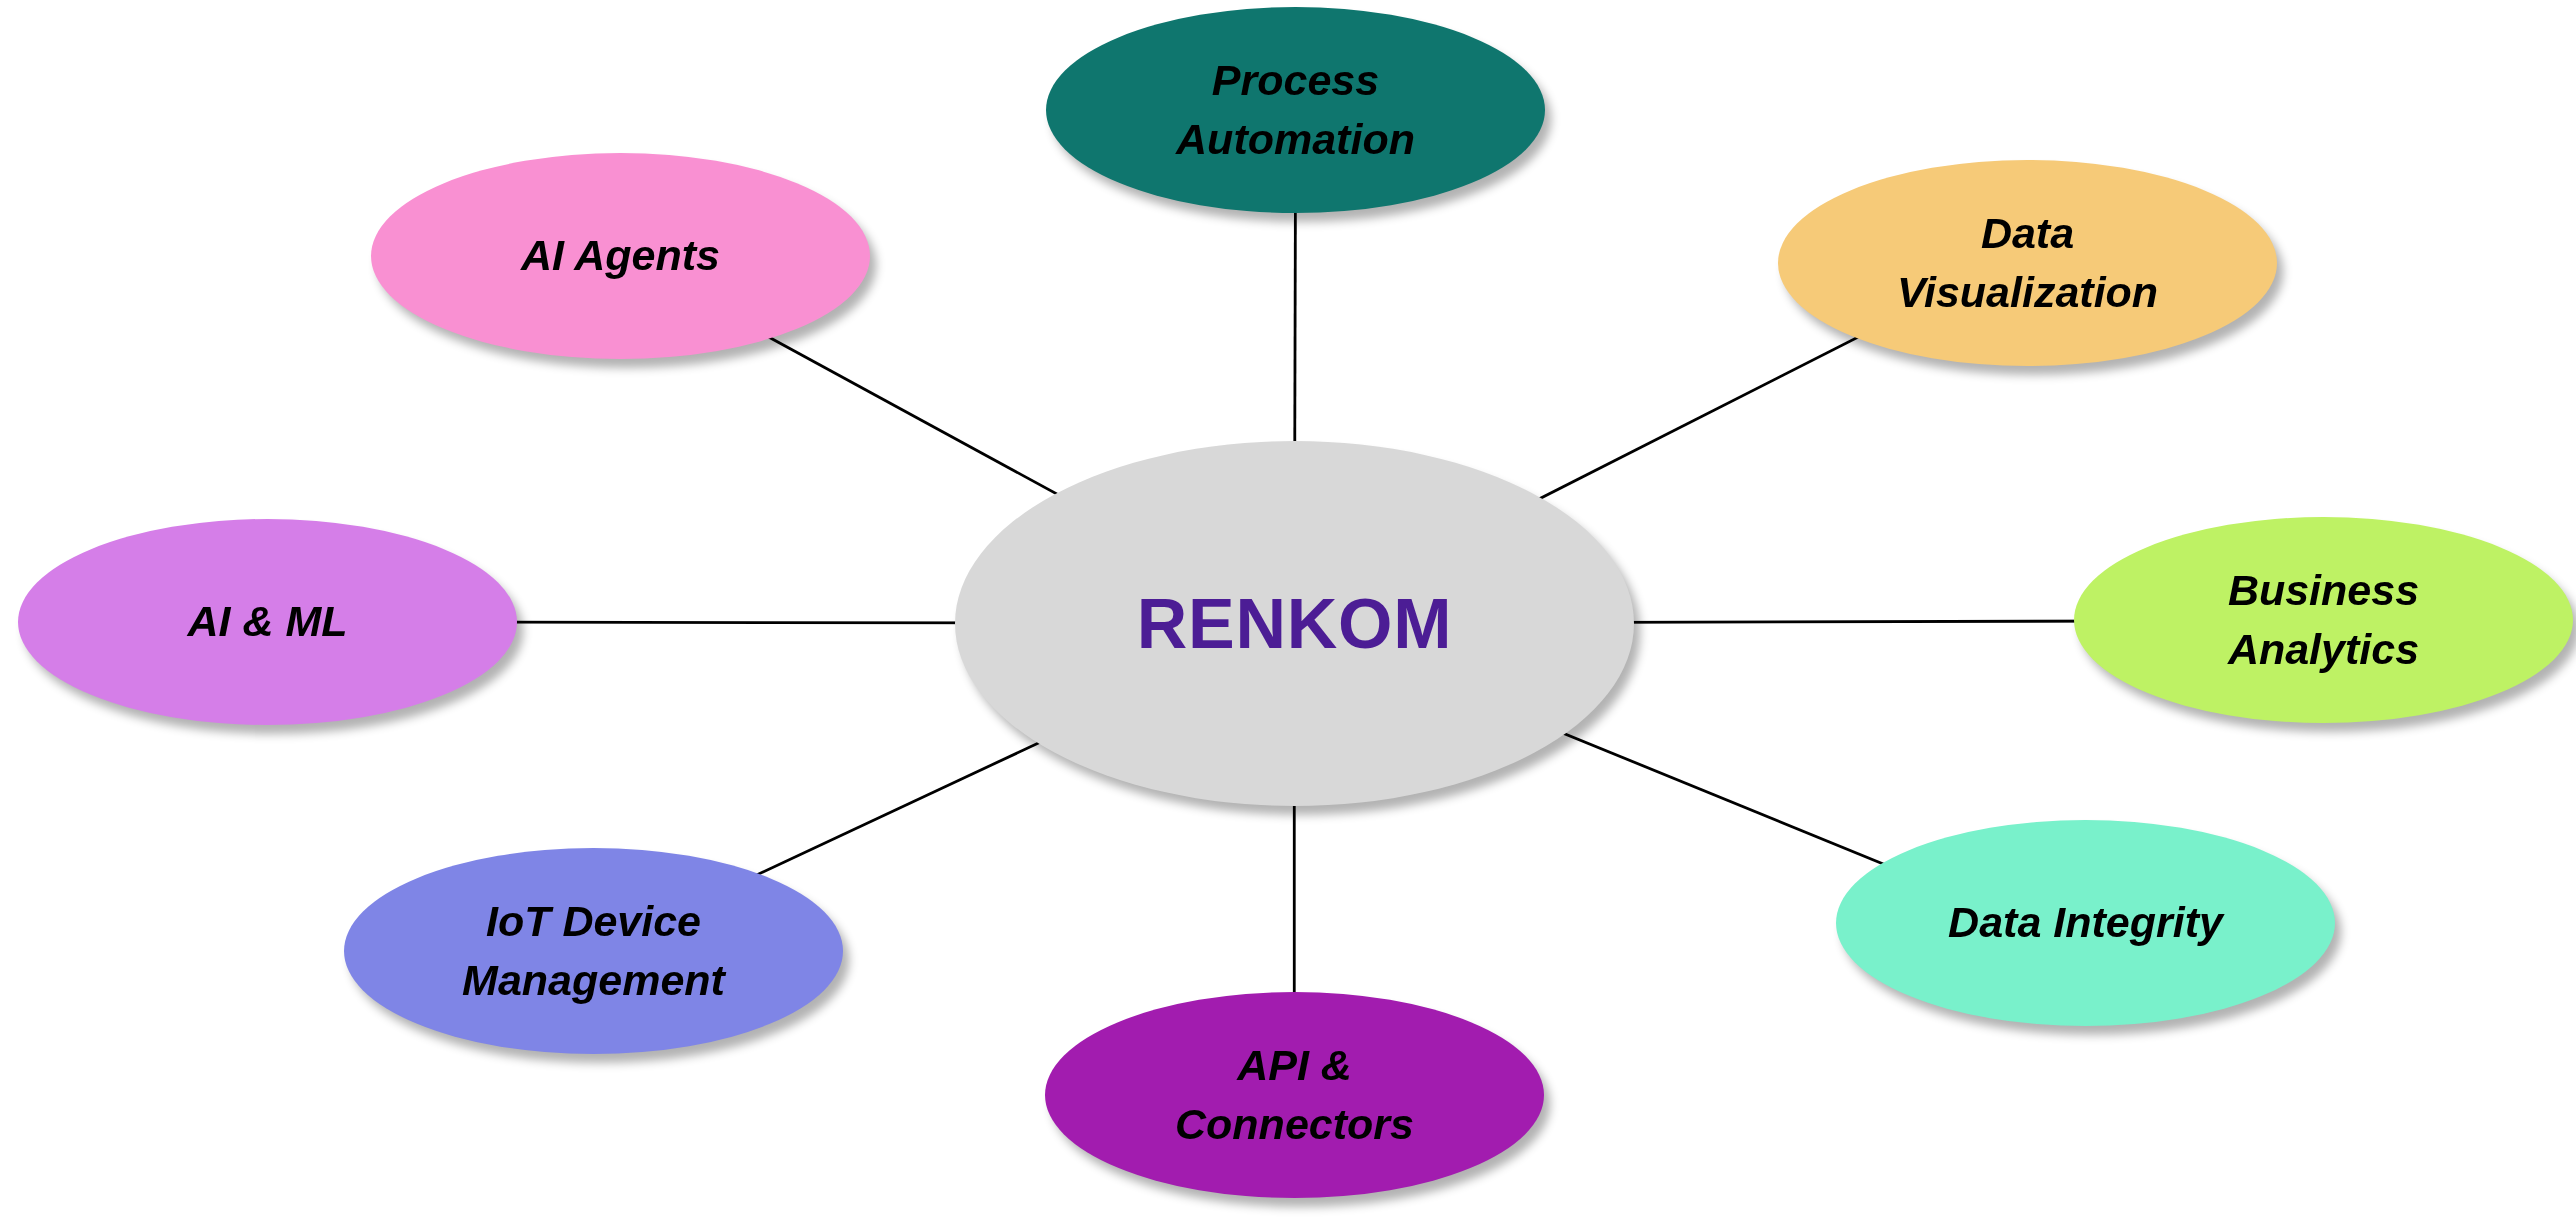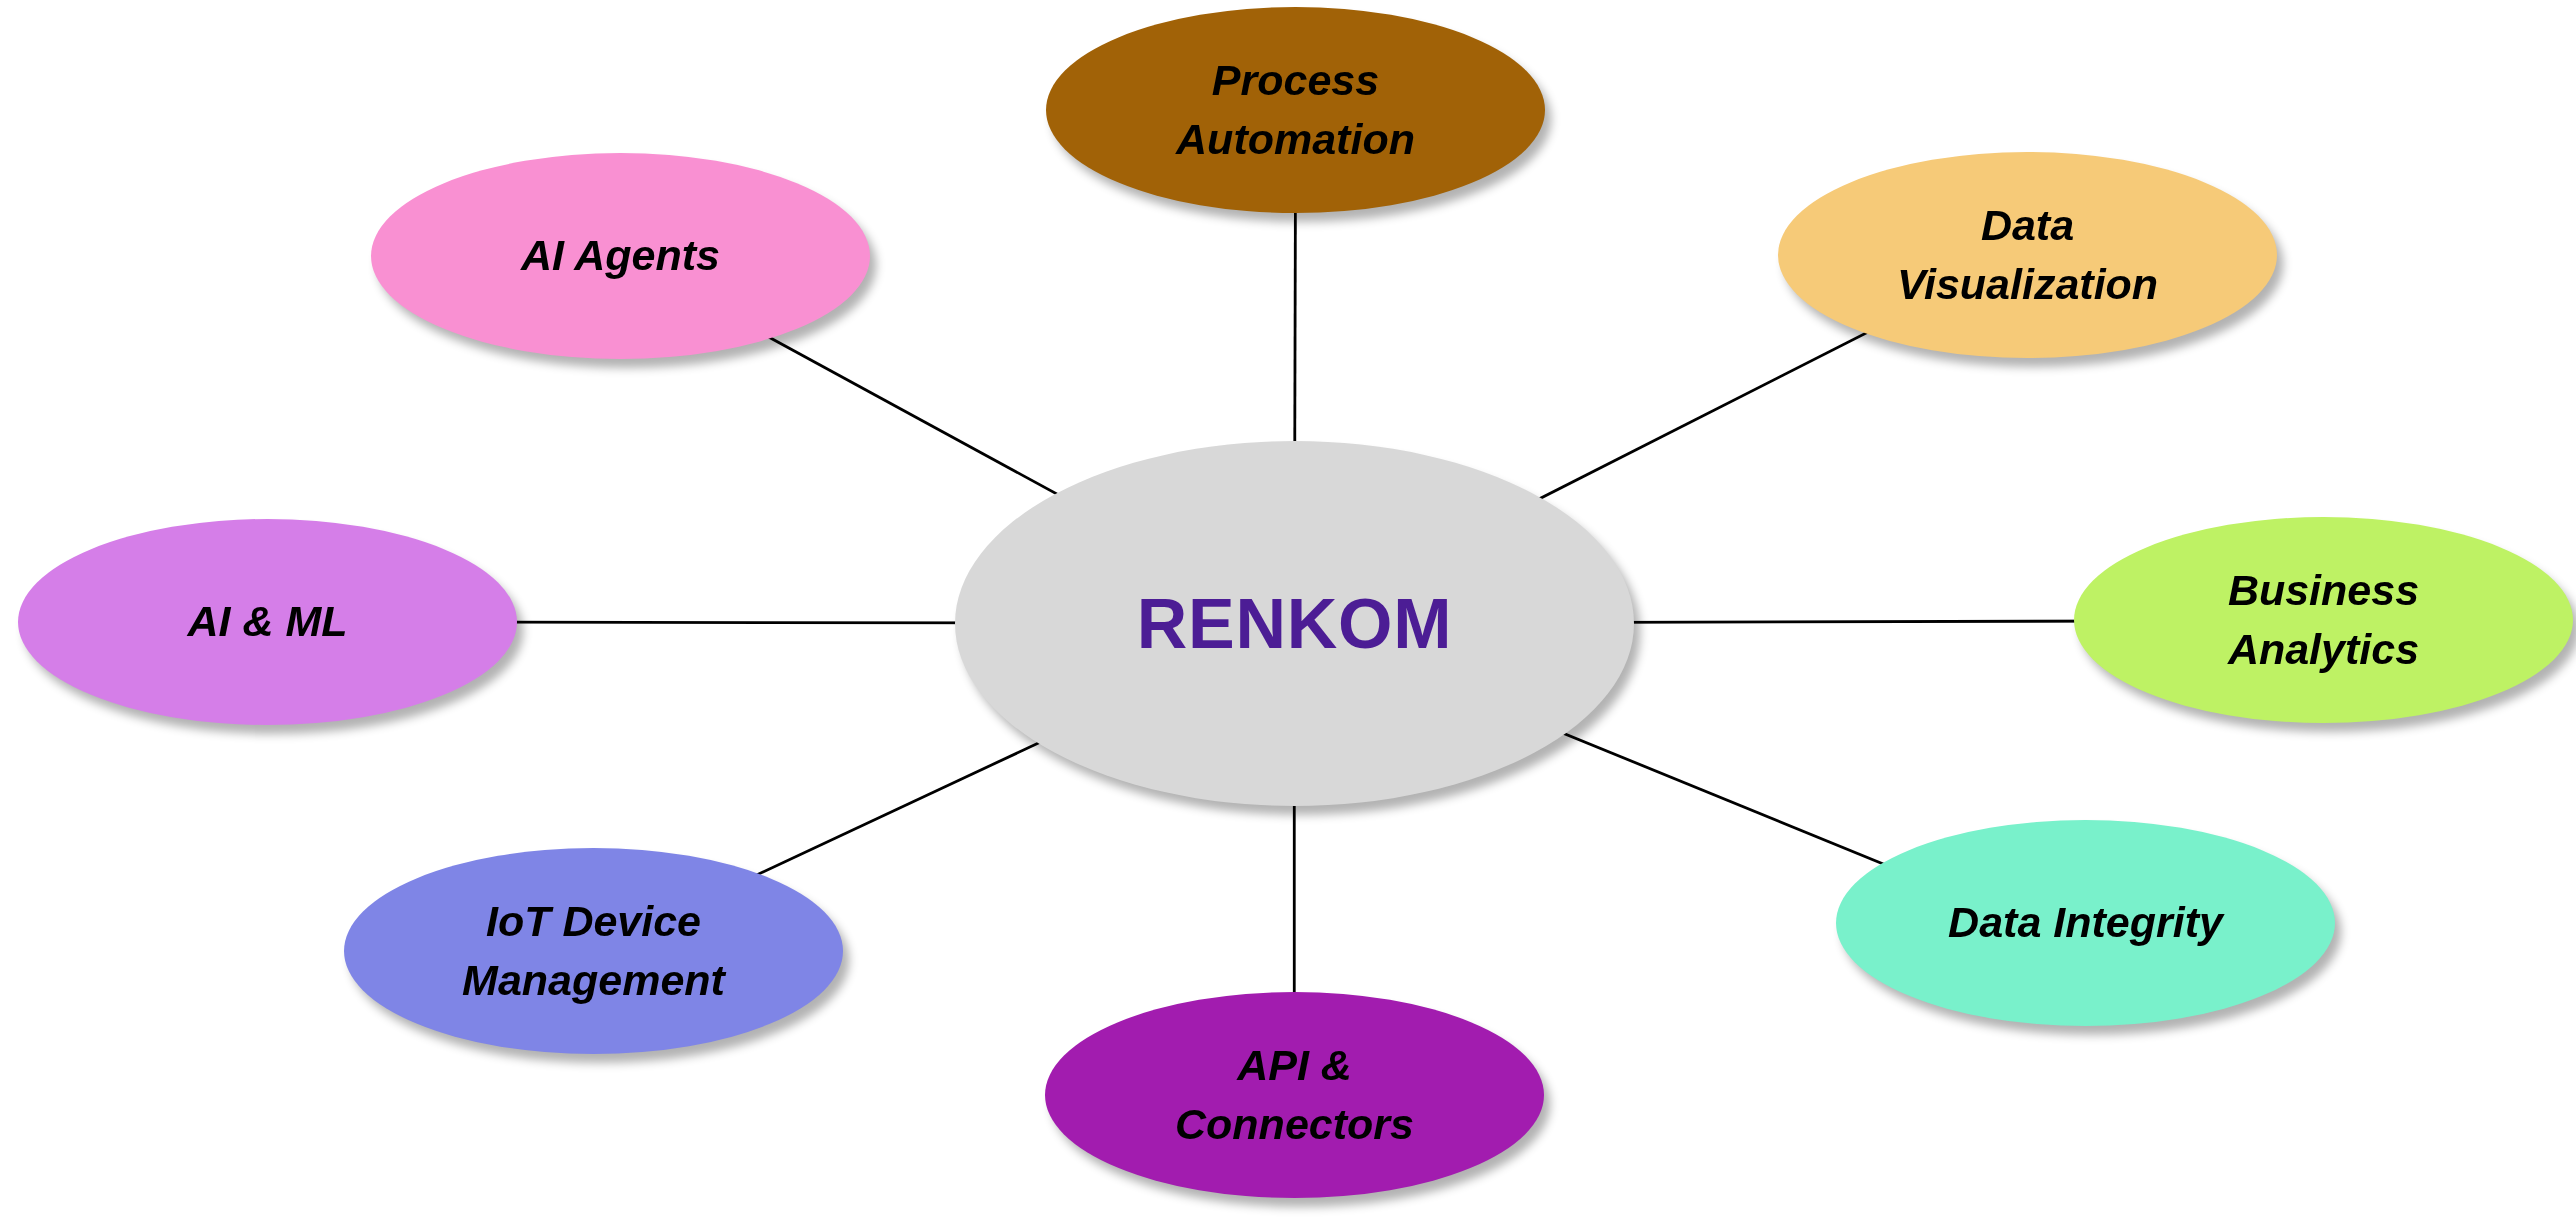--- a/index.html
+++ b/index.html
@@ -35,21 +35,21 @@
   .sat span { display: block; }
   .hub { width: 679px; height: 365px; left: 955px; top: 441px; }
   .hub-label {
     font-weight: bold;
     font-size: 70px;
     letter-spacing: 0.7px;
     font-style: normal;
   }
   
   .pos-process-automation   { left: 1046px; top: 7px;   }
-  .pos-data-visualization   { left: 1778px; top: 152px;  }
+  .pos-data-visualization   { left: 1778px; top: 160px;  }
   .pos-business-analytics   { left: 2074px; top: 517px;  }
   .pos-data-integrity       { left: 1836px; top: 820px; text-align: right; }
   .pos-api-connectors       { left: 1045px; top: 992px; }
   .pos-iot-device-management{ left: 344px;  top: 848px; }
   .pos-ai-ml                { left: 18px;   top: 519px;  }
   .pos-ai-agents            { left: 371px;  top: 153px;  }
 </style>
 </head>
 <body>
 
@@ -63,21 +63,21 @@
     <line x1="1856" y1="894" x2="1856" y2="1570" style="stroke: rgb(0, 0, 0);"></line>
     <line x1="1856" y1="894" x2="852" y2="1364" style="stroke: rgb(0, 0, 0);"></line>
     <line x1="1856" y1="894" x2="384" y2="892" style="stroke: rgb(0, 0, 0);"></line>
     <line x1="1856" y1="894" x2="890" y2="368" style="stroke: rgb(0, 0, 0);"></line>
   </svg>
 
   <div class="node hub" style="background: rgb(216, 216, 216);">
     <span class="hub-label" style="color: #4c1d95;">RENKOM</span>
   </div>
 
-  <div class="node sat pos-process-automation" style="background: #a16207; text-align: right;">
+  <div class="node sat pos-process-automation" style="background: #0f766e; text-align: right;">
     <span>Process</span>
     <span>Automation</span>
   </div>
 
   <div class="node sat pos-data-visualization" style="background: rgb(246, 202, 120);">
     <span>Data</span>
     <span>Visualization</span>
   </div>
 
   <div class="node sat pos-business-analytics" style="background: #bef264;">

